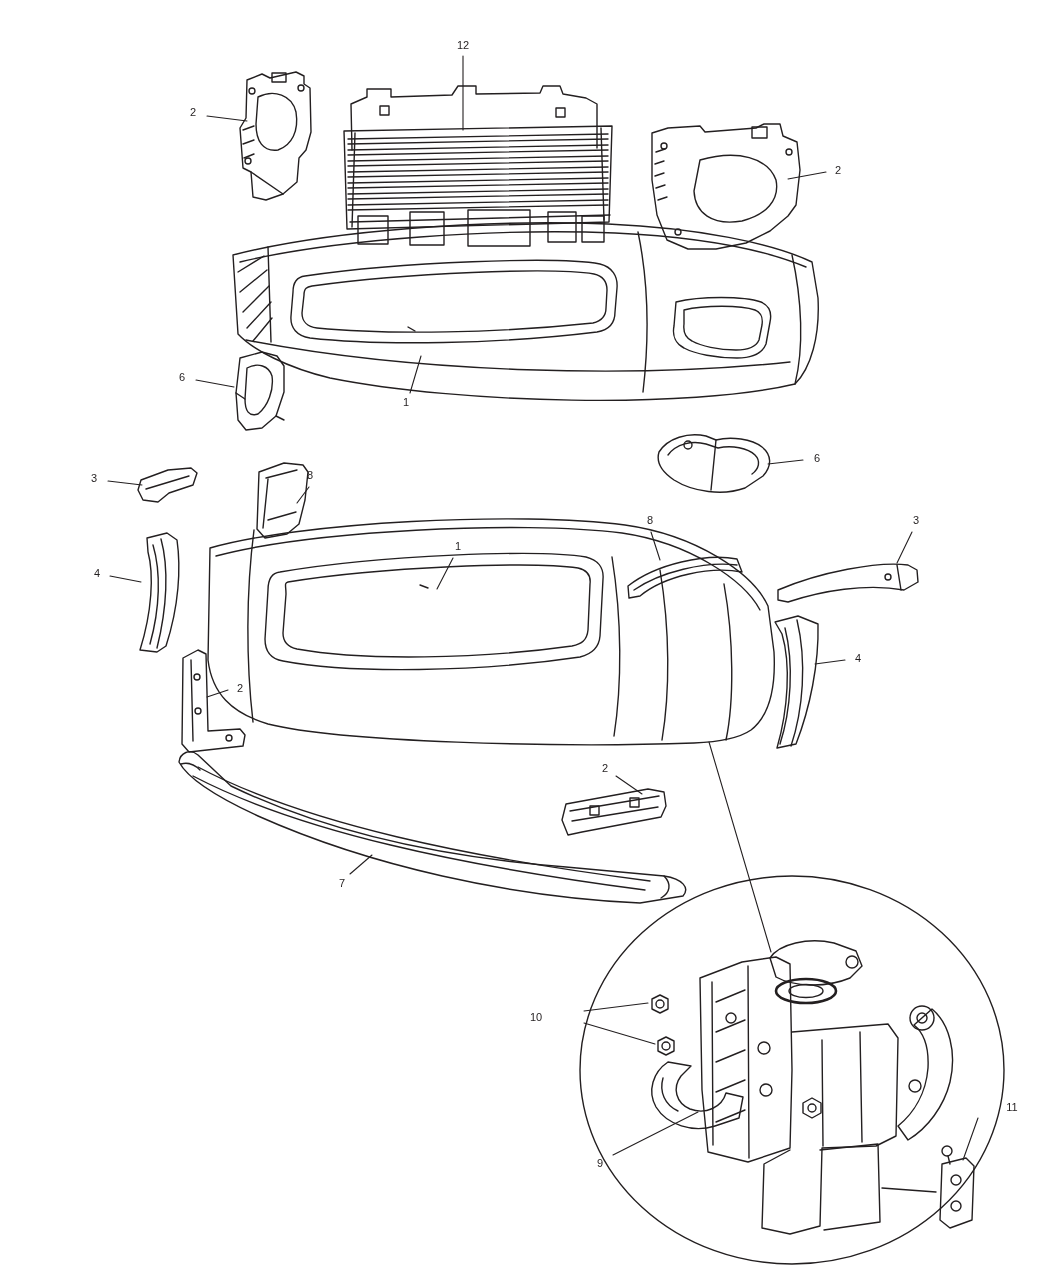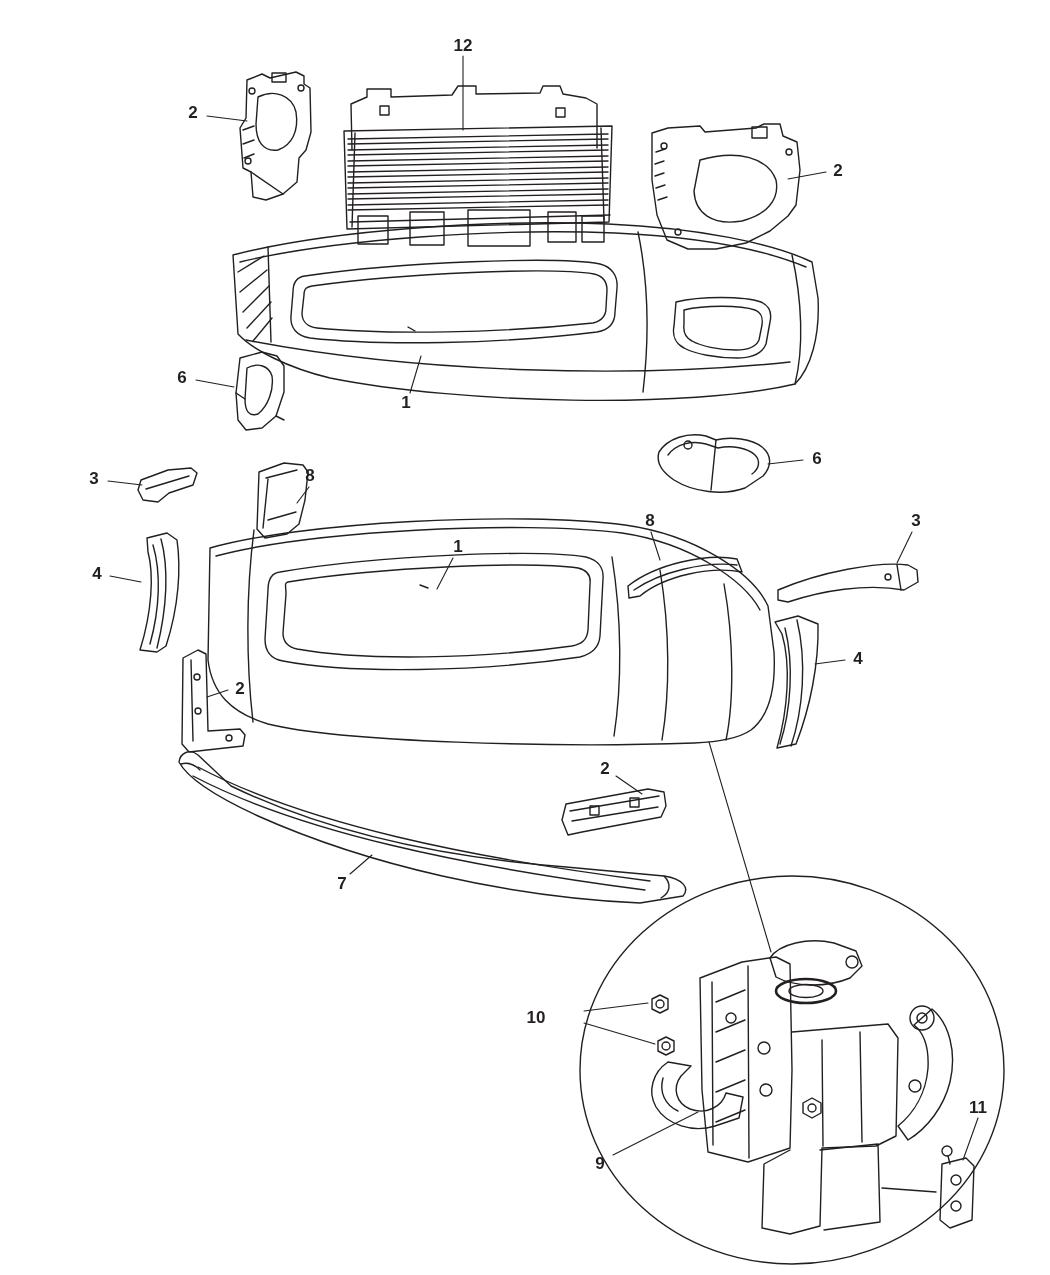--- a/index.html
+++ b/index.html
@@ -16,22 +16,22 @@
     stroke: var(--line, #231f20);
     fill: none;
     stroke-width: 1.4;
     stroke-linejoin: round;
     stroke-linecap: round;
   }
   .art .leaders * { stroke-width: 1.1; }
   .callout {
     position: absolute;
     transform: translate(-50%, -50%);
-    font-size: 17px;
-    font-weight: 700;
+    font-size: 11px;
+    font-weight: 400;
     line-height: 1;
     color: var(--line, #231f20);
     user-select: none;
     white-space: nowrap;
   }
 </style>
 </head>
 <body>
 
 <div class="stage">
@@ -267,15 +267,15 @@
   <div class="callout" style="left:458px;top:546px">1</div>
   <div class="callout" style="left:650px;top:520px">8</div>
   <div class="callout" style="left:916px;top:520px">3</div>
   <div class="callout" style="left:97px;top:573px">4</div>
   <div class="callout" style="left:858px;top:658px">4</div>
   <div class="callout" style="left:240px;top:688px">2</div>
   <div class="callout" style="left:605px;top:768px">2</div>
   <div class="callout" style="left:342px;top:883px">7</div>
   <div class="callout" style="left:536px;top:1017px">10</div>
   <div class="callout" style="left:600px;top:1163px">9</div>
-  <div class="callout" style="left:978px;top:1107px">11</div>
+  <div class="callout" style="left:1012px;top:1107px">11</div>
 
 </div>
 
 </body></html>

